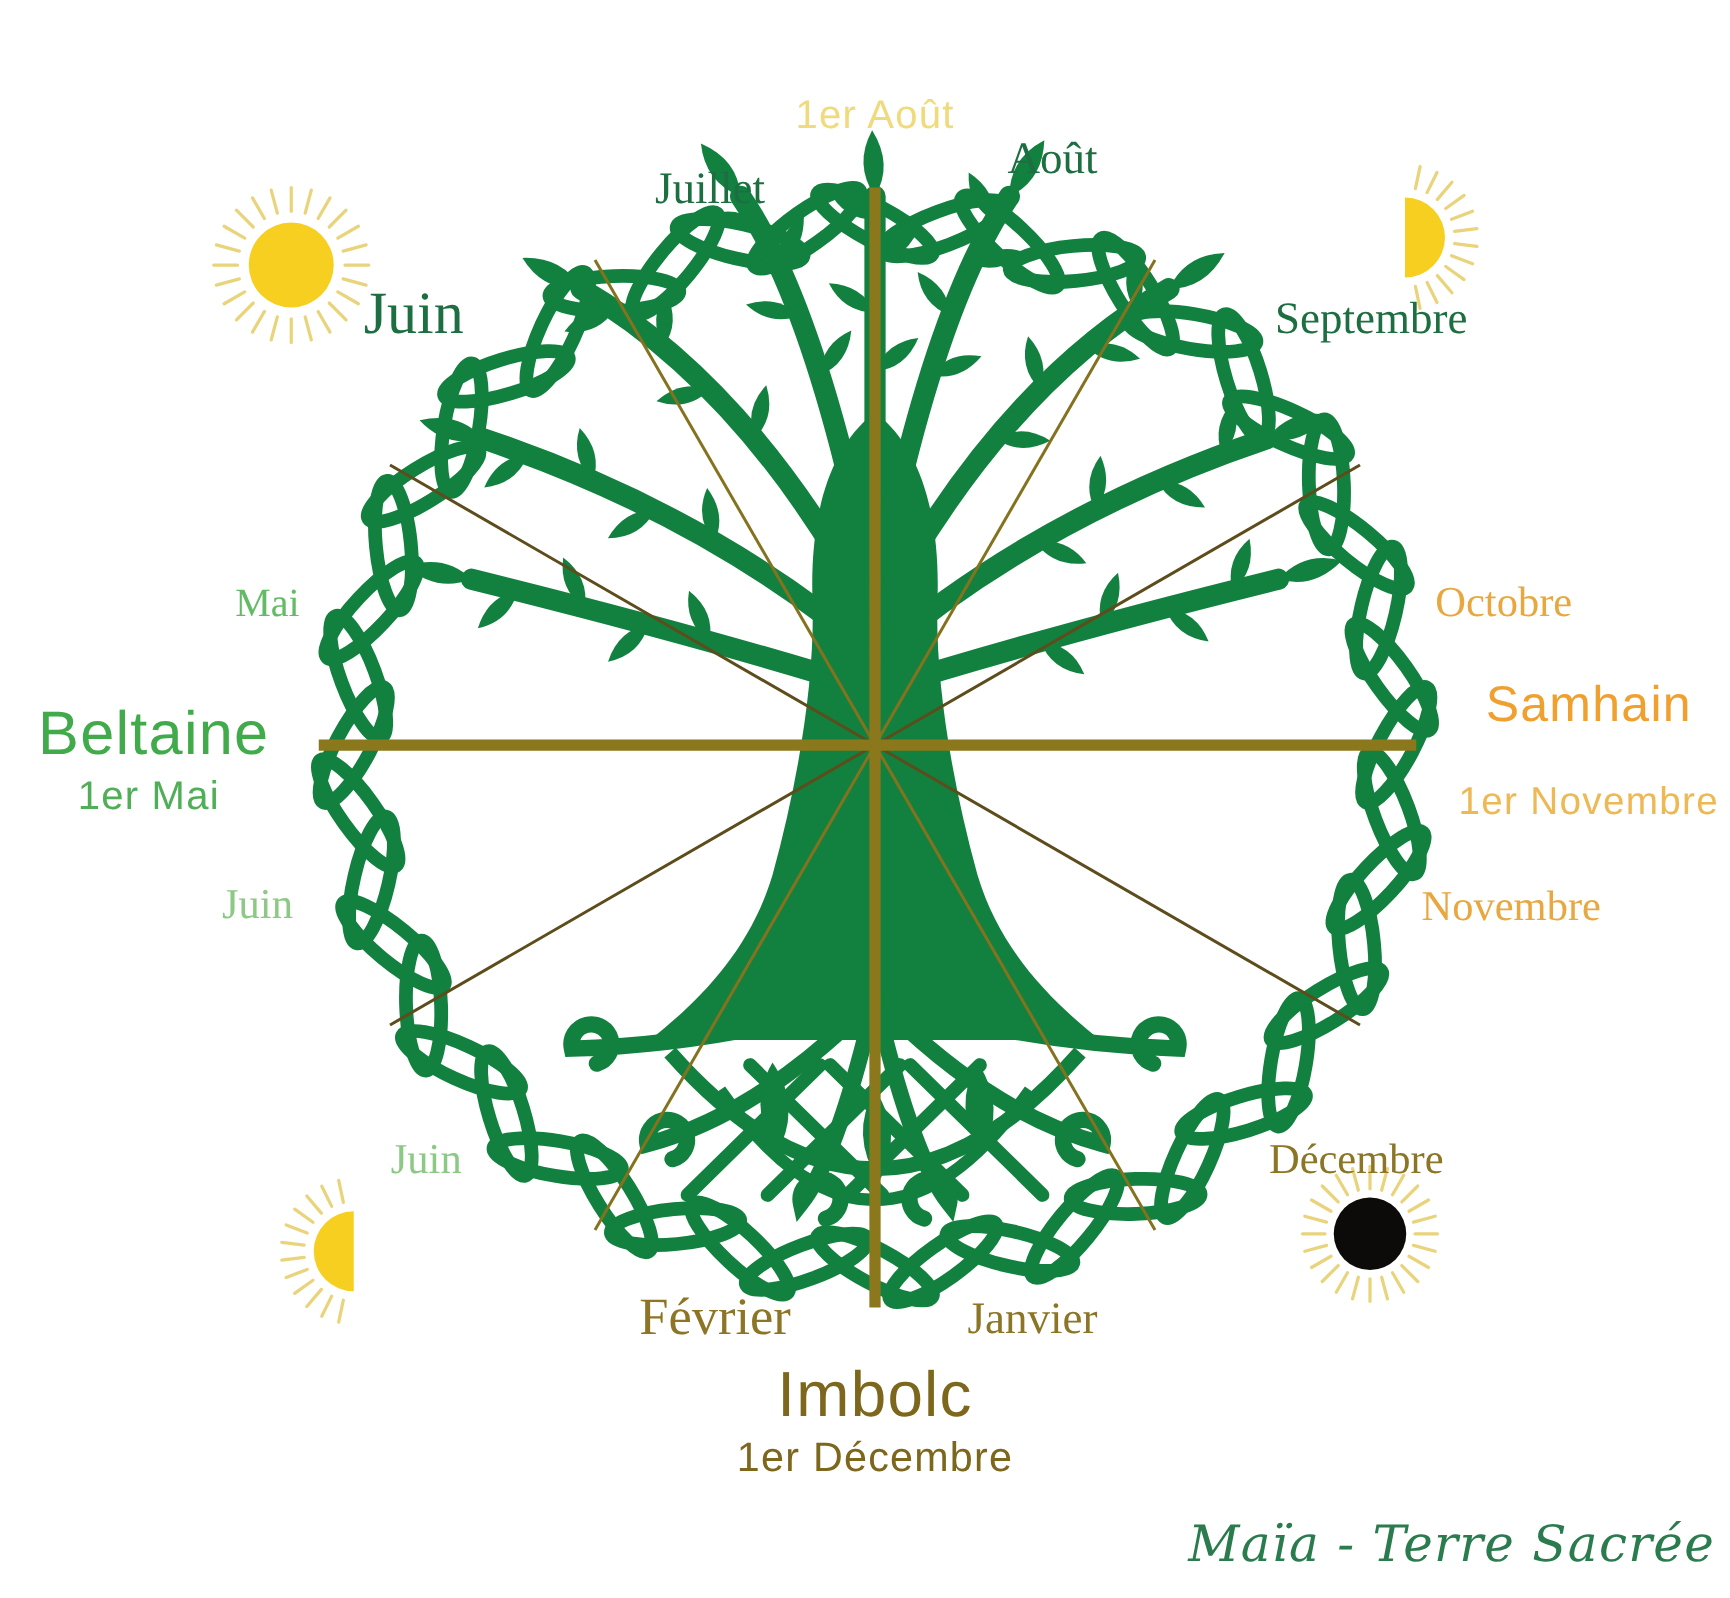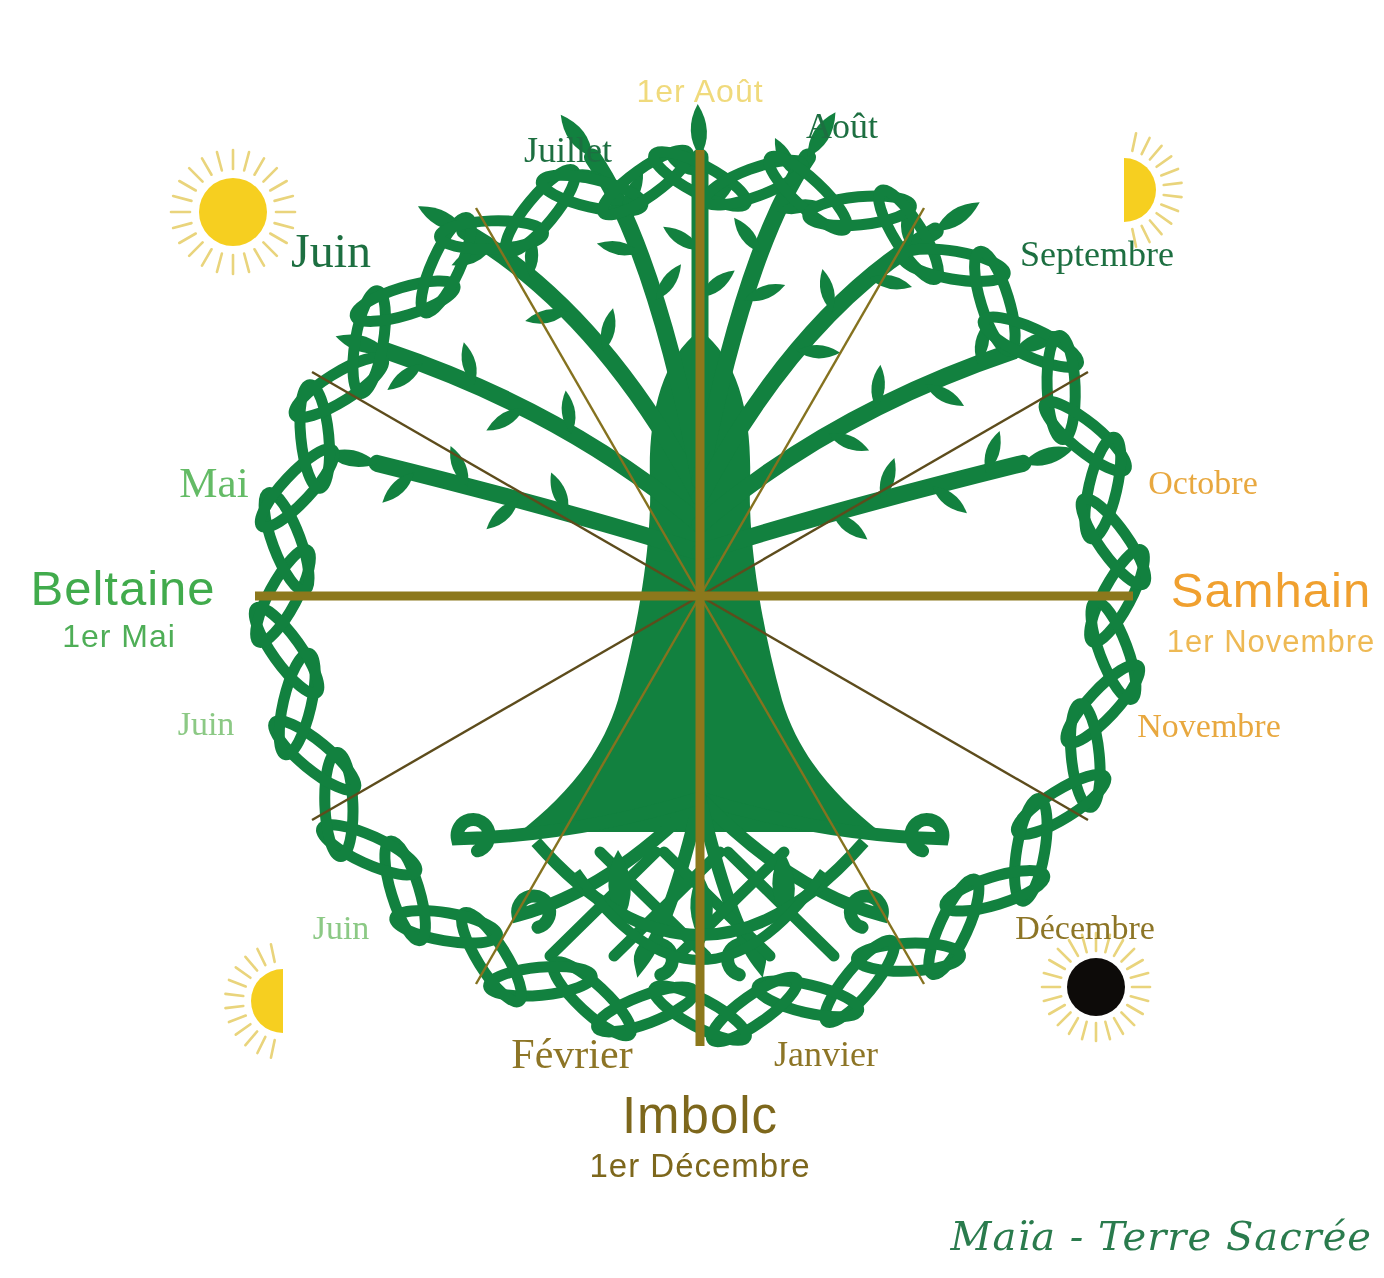--- a/index.html
+++ b/index.html
@@ -4,38 +4,38 @@
 <style>
   html,body{margin:0;padding:0;background:#fff;}
   #canvas{position:relative;width:1384px;height:1278px;background:#ffffff;overflow:hidden;
           font-family:"Liberation Serif",serif;}
   #wheel-svg{position:absolute;left:0;top:0;width:1384px;height:1278px;}
   .lbl{position:absolute;transform:translate(-50%,-50%);white-space:nowrap;line-height:1;}
   .fest{font-family:"Liberation Sans",sans-serif;letter-spacing:1px;}
   
   #lugnasad-name{left:700px;top:44px;font-size:56px;color:#e7c53a;}
   #lugnasad-date{left:700px;top:91px;font-size:32px;color:#f0da7c;}
-  #samhain-name{left:1271px;top:590px;font-size:49px;color:#f0a02f;}
+  #samhain-name{left:1271px;top:564px;font-size:40px;color:#f0a02f;}
   #samhain-date{left:1271px;top:641px;font-size:31px;color:#eeb954;}
   #imbolc-name{left:700px;top:1115px;font-size:51px;color:#7d671c;}
   #imbolc-date{left:700px;top:1165px;font-size:33px;color:#7d671c;}
   #beltaine-name{left:123px;top:588px;font-size:49px;color:#41ab4c;}
   #beltaine-date{left:119px;top:636px;font-size:32px;color:#4fae57;}
   
   #m-juillet{left:568px;top:128px;font-size:36px;color:#1d6f41;margin-top:22px;}
   #m-aout{left:842px;top:126px;font-size:36px;color:#1d6f41;}
   #m-septembre{left:1097px;top:254px;font-size:36px;color:#1d6f41;}
   #m-octobre{left:1203px;top:483px;font-size:34px;color:#e8a83f;}
   #m-novembre{left:1209px;top:726px;font-size:34px;color:#e8a83f;}
   #m-decembre{left:1085px;top:928px;font-size:34px;color:#8d7526;}
   #m-janvier{left:826px;top:1054px;font-size:36px;color:#8d7526;}
   #m-fevrier{left:572px;top:1054px;font-size:42px;color:#8d7526;}
   #m-mars{left:341px;top:928px;font-size:34px;color:#8cc985;}
   #m-avril{left:206px;top:724px;font-size:34px;color:#8cc985;}
-  #m-mai{left:214px;top:482px;font-size:43px;color:#64bb66;text-align:right;}
+  #m-mai{left:214px;top:482px;font-size:32px;color:#64bb66;text-align:right;}
   #m-juin{left:331px;top:251px;font-size:48px;color:#1d6f41;}
   
   #signature{position:absolute;right:12px;top:1236px;transform:translate(0,-50%);
              font-family:"DejaVu Serif",serif;font-style:italic;font-size:40px;
              color:#2a7b4d;white-space:nowrap;letter-spacing:1px;}
 </style>
 </head>
 <body>
 
 <div id="canvas">

